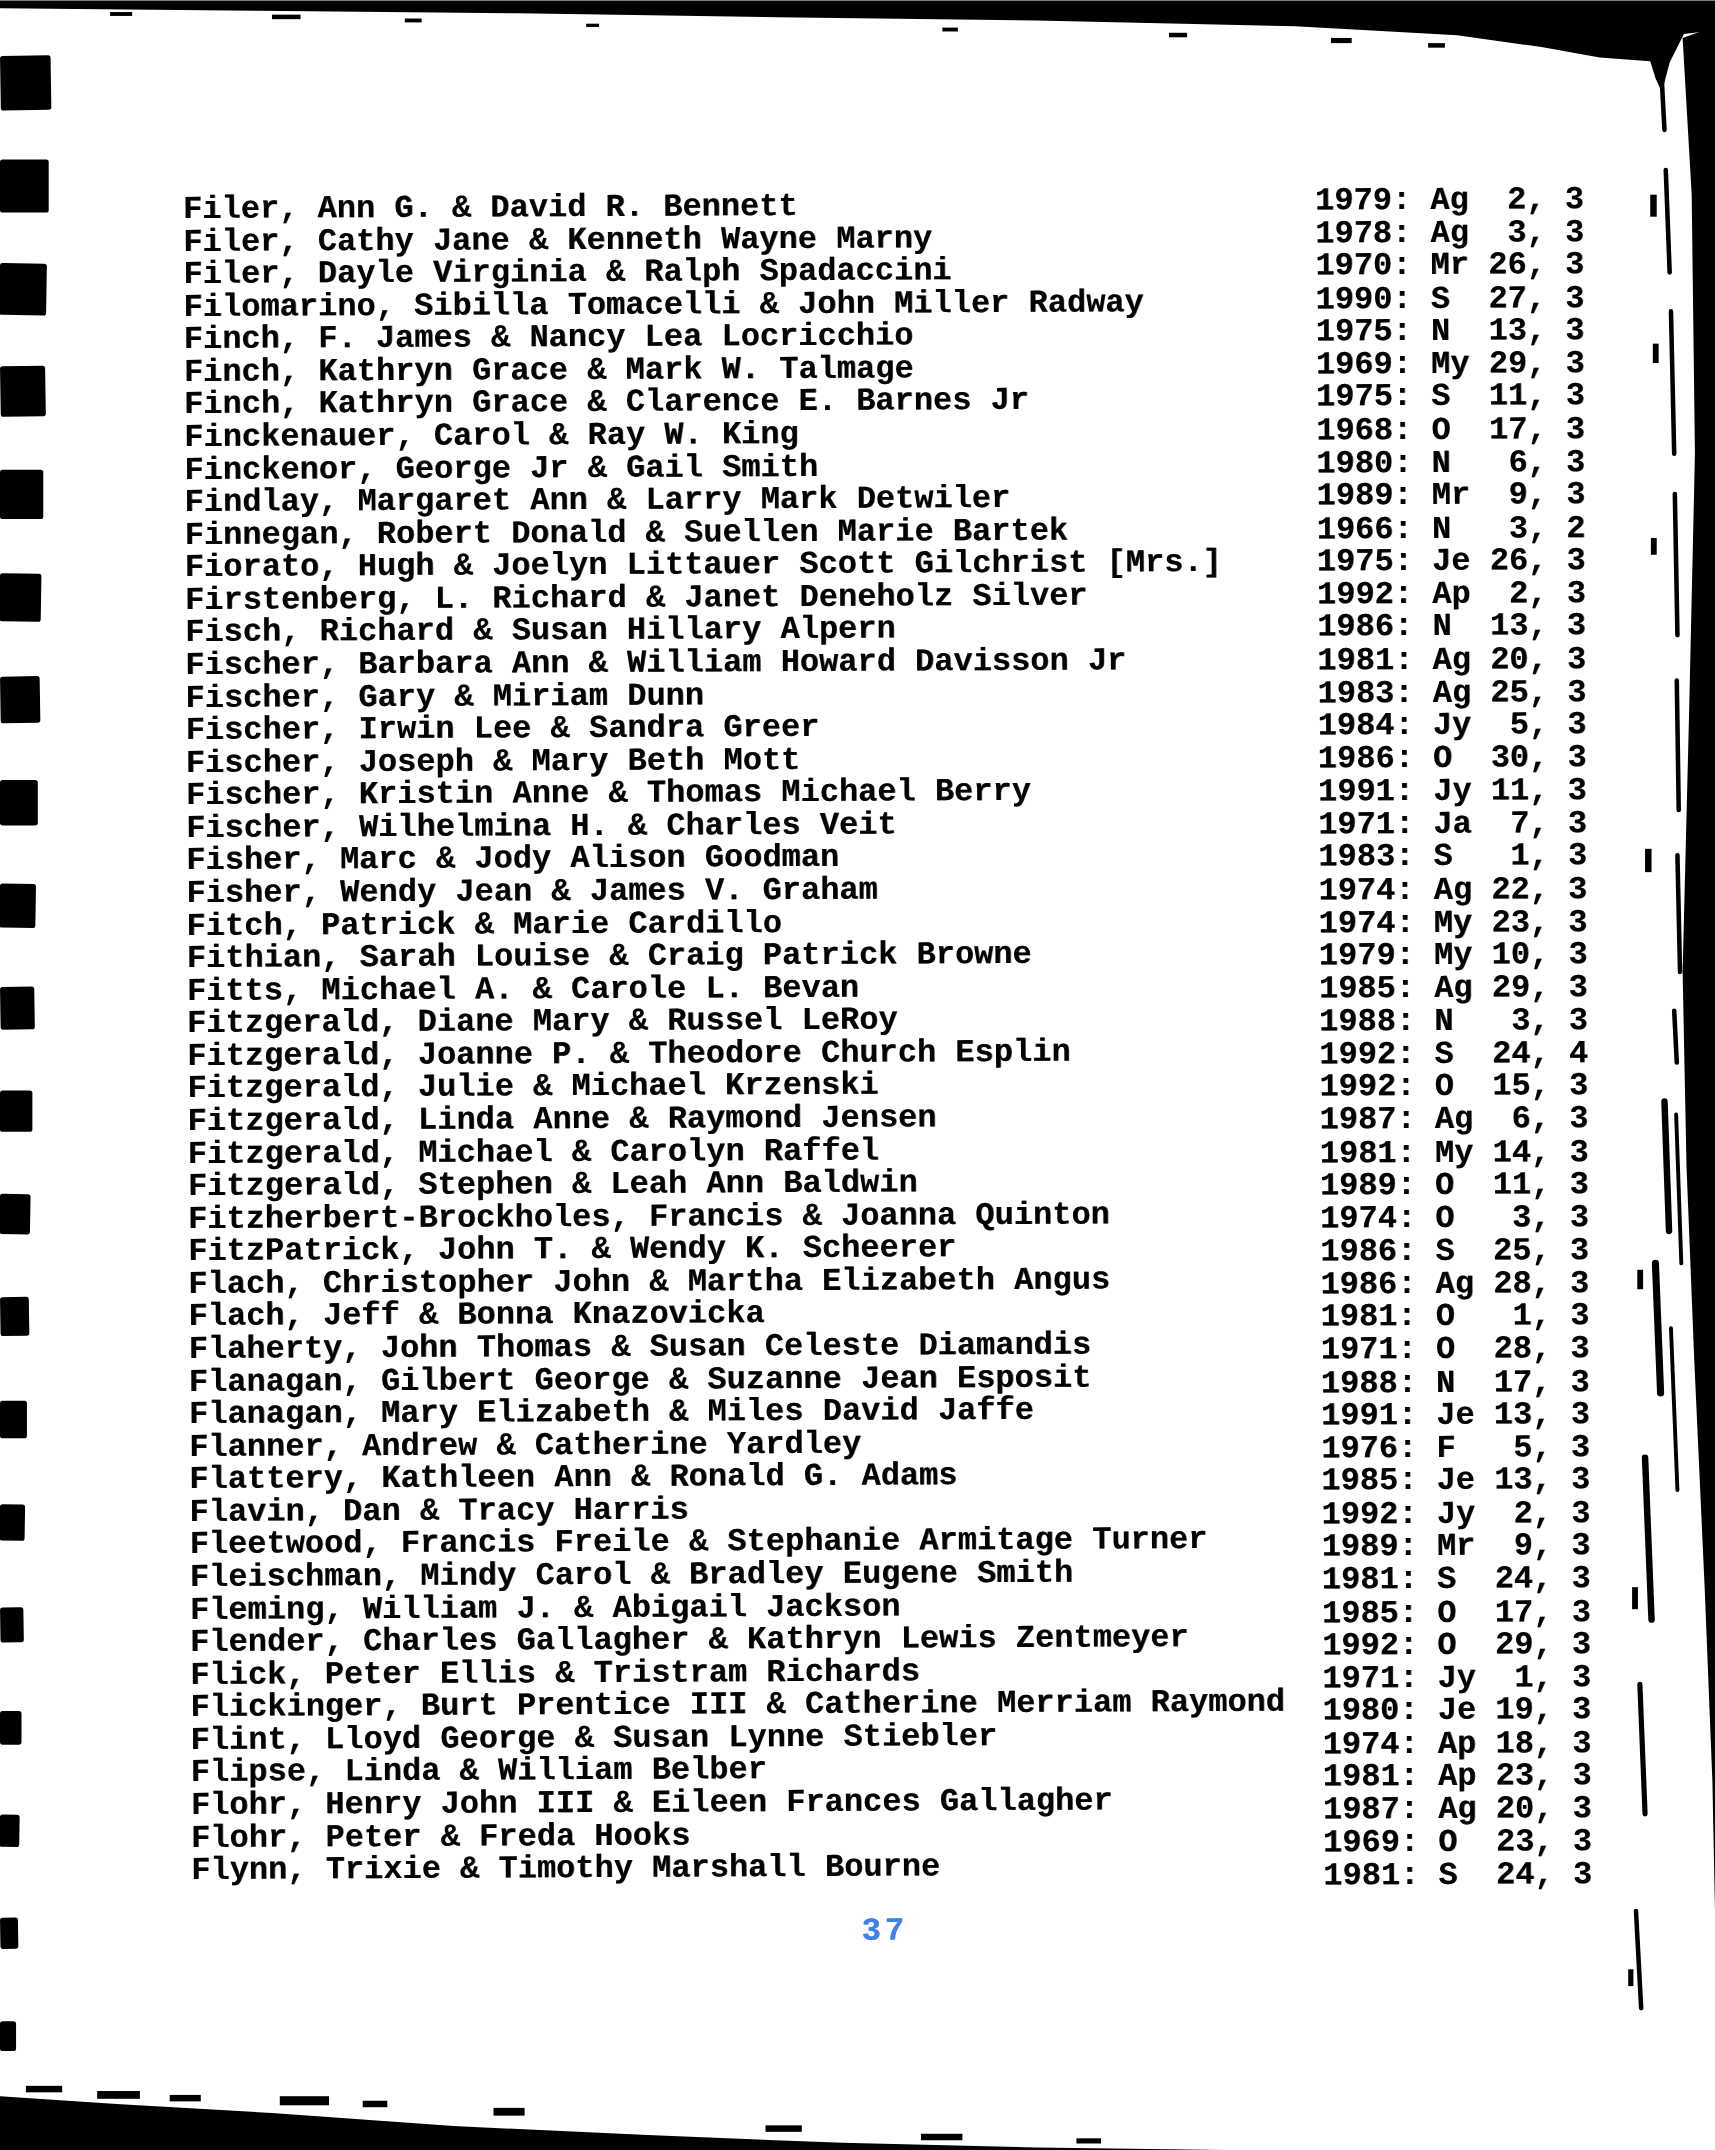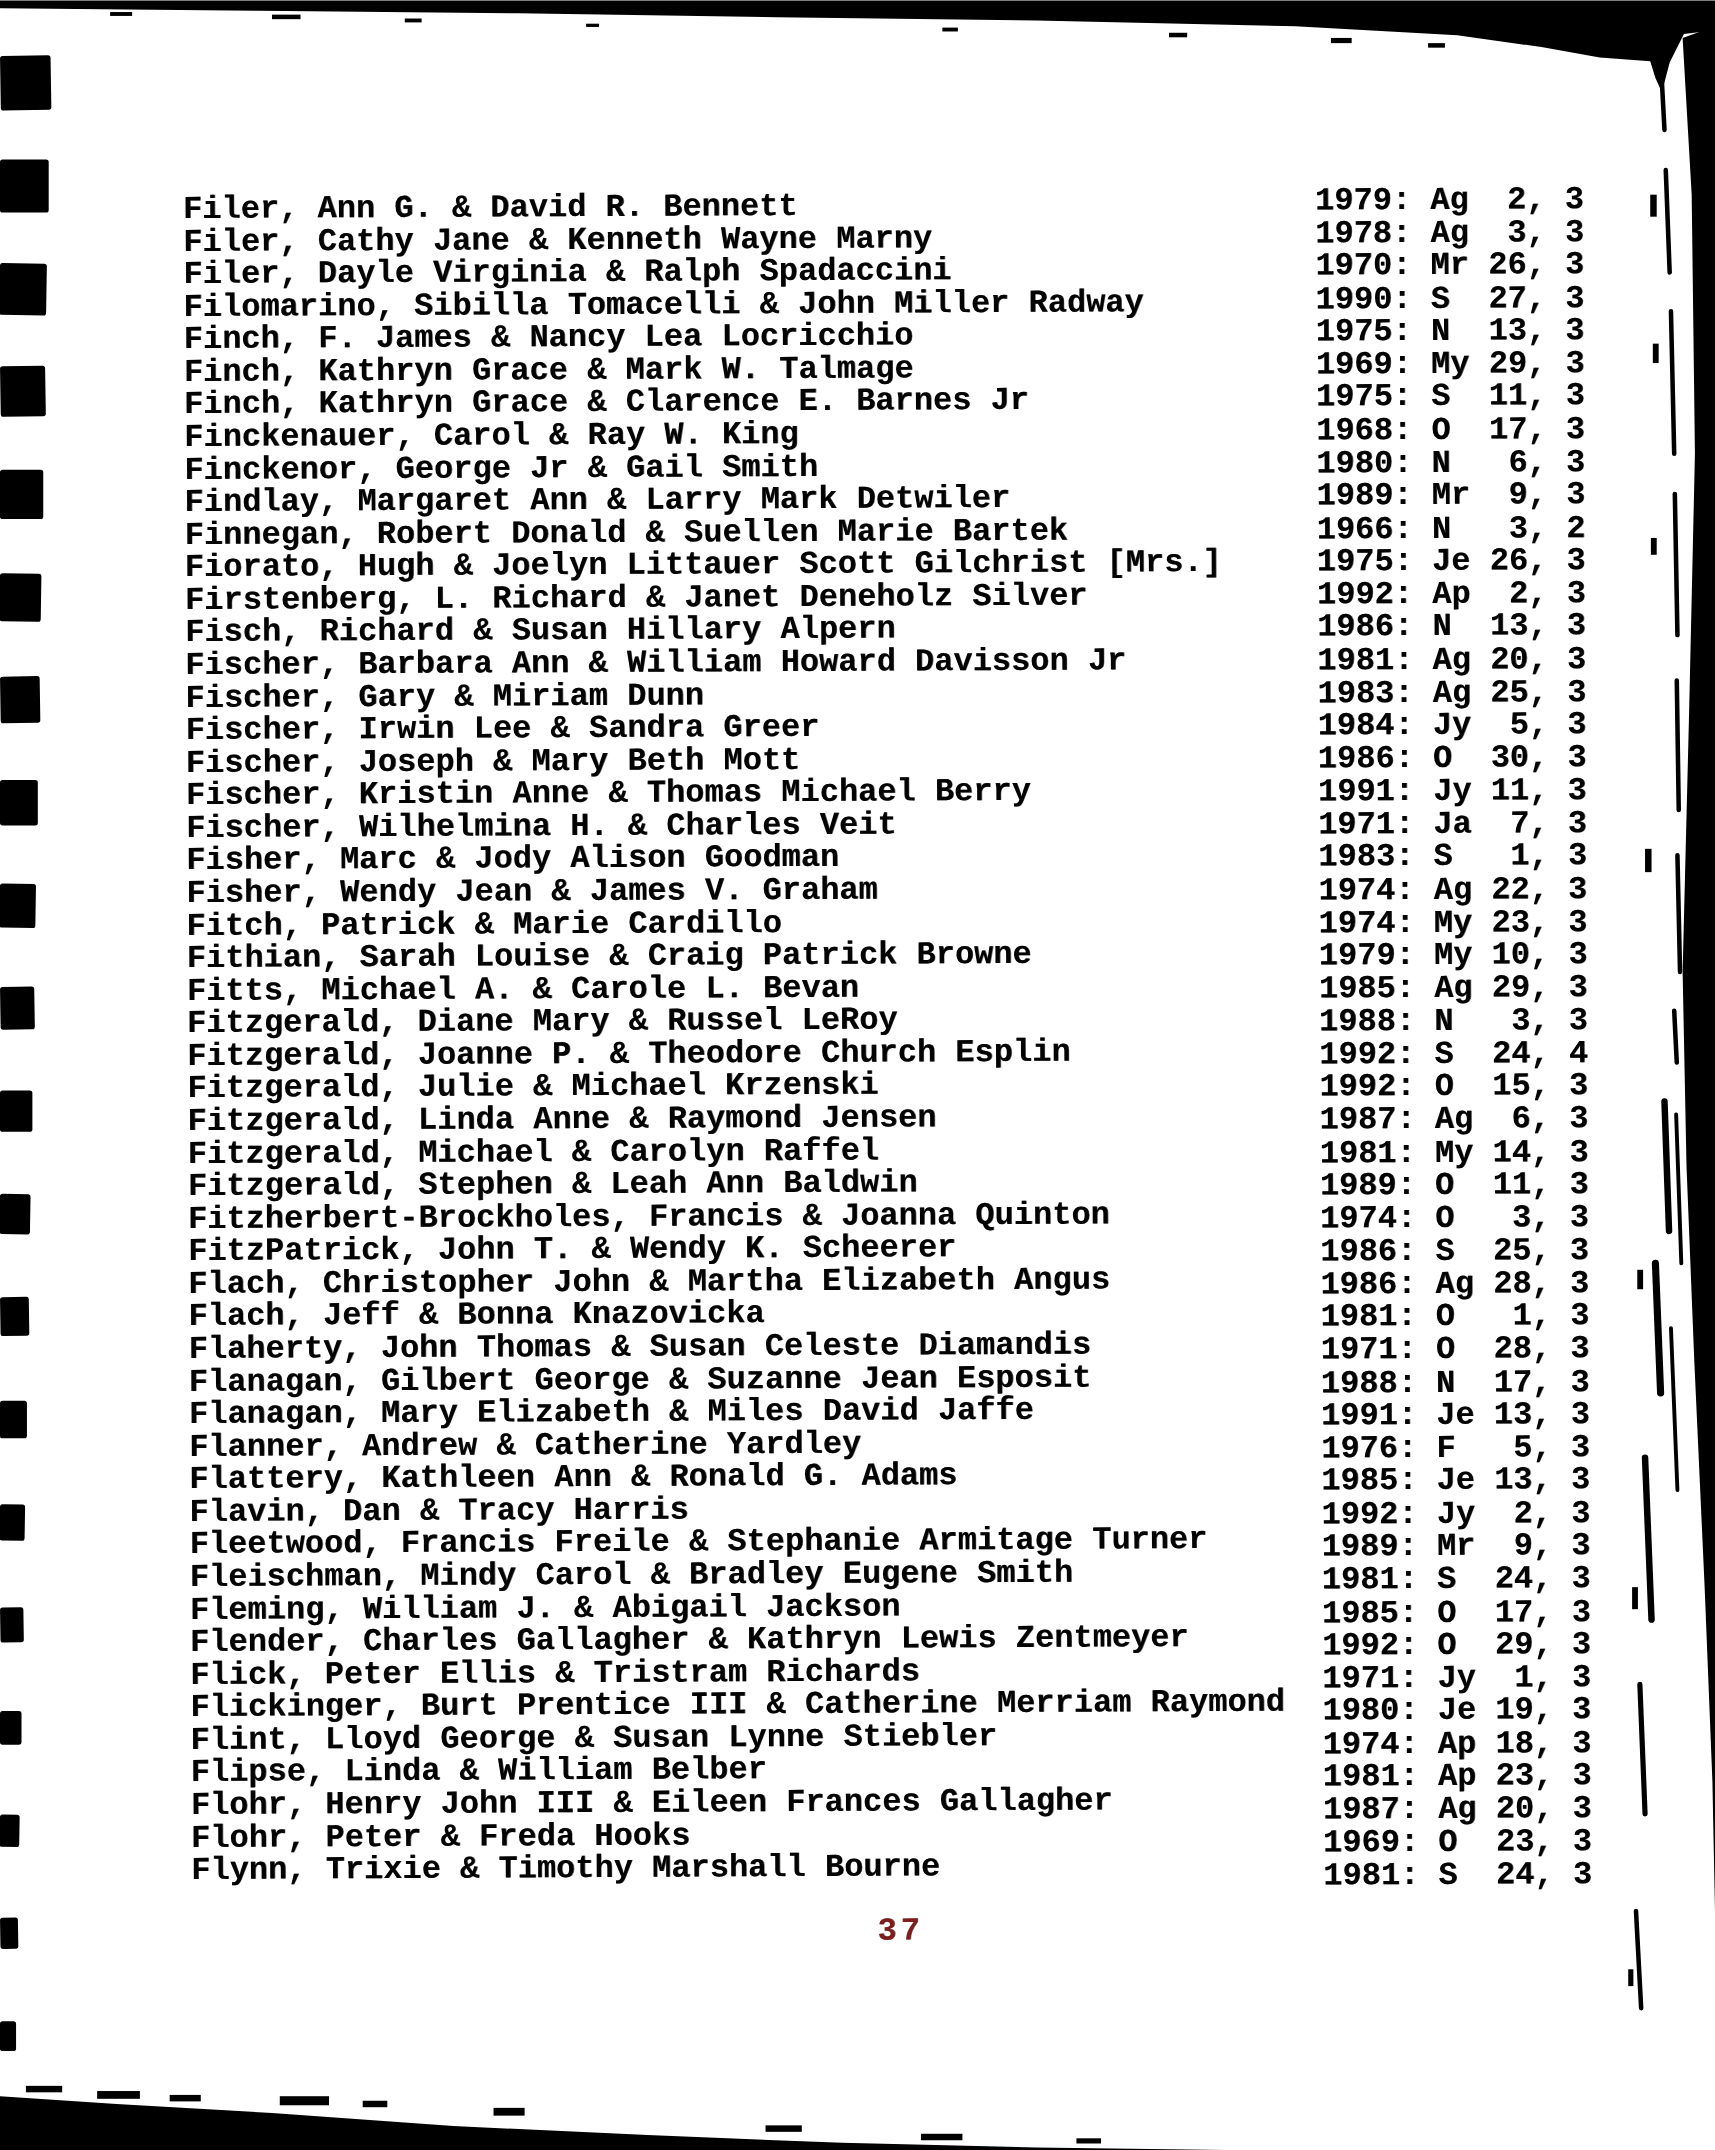--- a/index.html
+++ b/index.html
@@ -22,22 +22,22 @@
     white-space:pre;
     font-size:32px;
     line-height:32px;
     font-weight:700;
     color:#030303;
     text-shadow:0.6px 0 0 rgba(0,0,0,0.55);
   }
   .record-name{left:0;top:0;}
   .record-date{left:1132px;}
   #page-number{
-    position:absolute;left:686px;top:1722px;
-    font-size:32px;font-weight:700;color:#7f1d1d;
+    position:absolute;left:670px;top:1722px;
+    font-size:32px;font-weight:700;color:#3b82f6;
     letter-spacing:3.9px;
     text-shadow:0.6px 0 0 rgba(0,0,0,0.5);
     white-space:pre;
   }
 </style>
 </head>
 <body>
 
 <div id="canvas">
 

